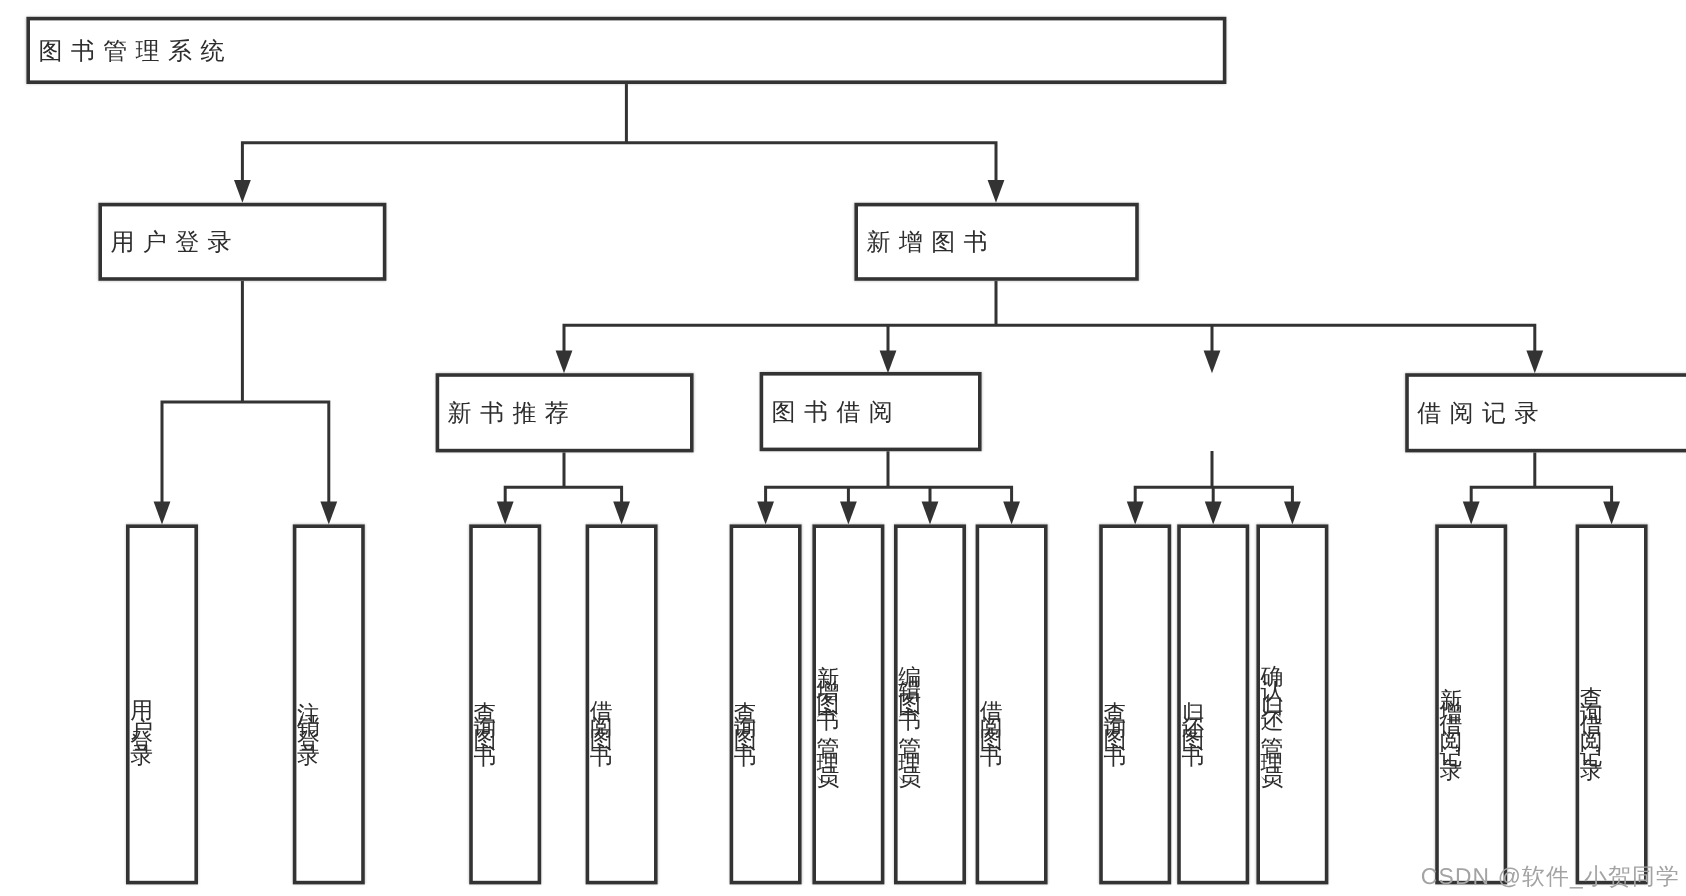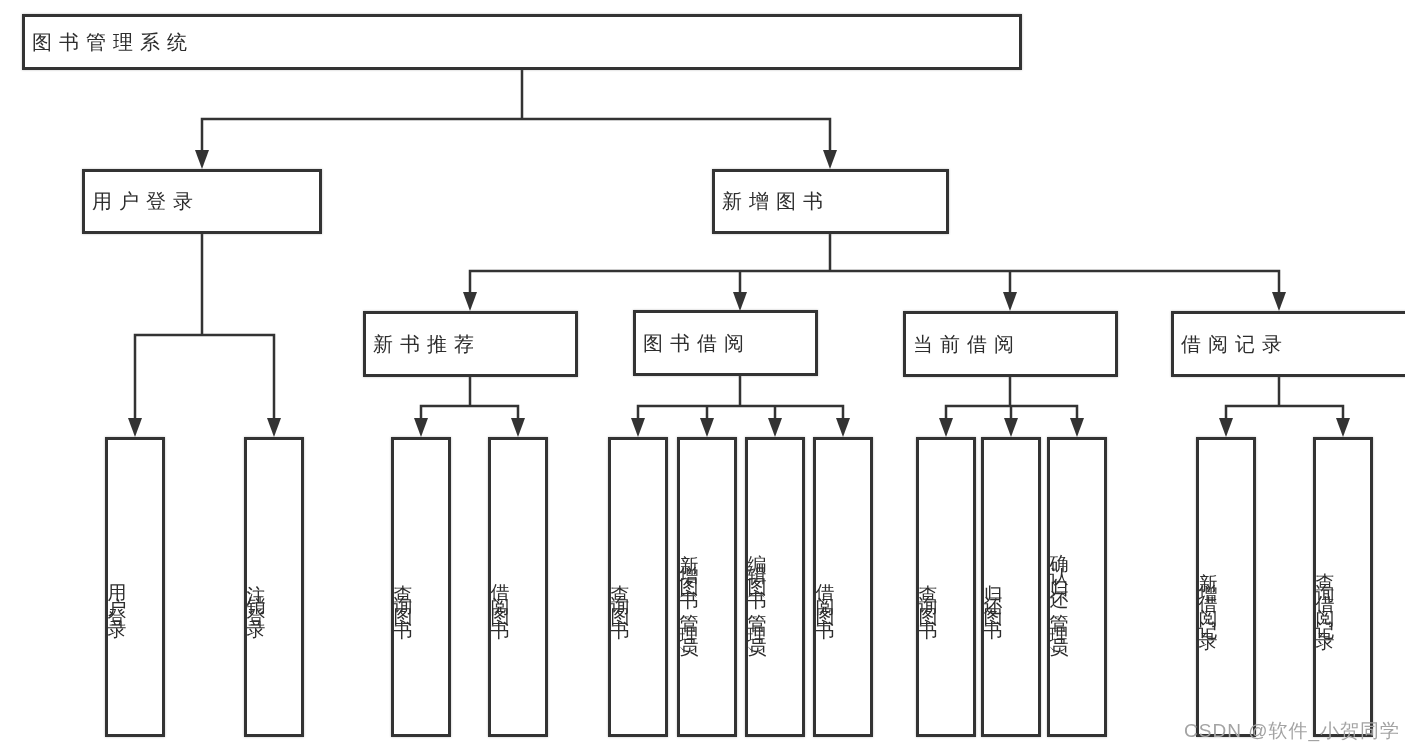--- a/index.html
+++ b/index.html
@@ -107,23 +107,20 @@
   <div class="box" style="left:712px; top:169px; width:237px; height:65px;">
     <span class="hlabel">新增图书</span>
   </div>
 
   <div class="box" style="left:363px; top:311px; width:215px; height:66px;">
     <span class="hlabel">新书推荐</span>
   </div>
   <div class="box" style="left:633px; top:310px; width:185px; height:66px;">
     <span class="hlabel">图书借阅</span>
   </div>
-  <div class="box" style="left:903px; top:311px; width:215px; height:66px;">
-    <span class="hlabel">当前借阅</span>
-  </div>
   <div class="box" style="left:1171px; top:311px; width:244px; height:66px;">
     <span class="hlabel">借阅记录</span>
   </div>
 
   <div class="box leaf" style="left:105px;">
     <span class="vlabel">用户登录</span>
   </div>
   <div class="box leaf" style="left:244px;">
     <span class="vlabel">注销登录</span>
   </div>

